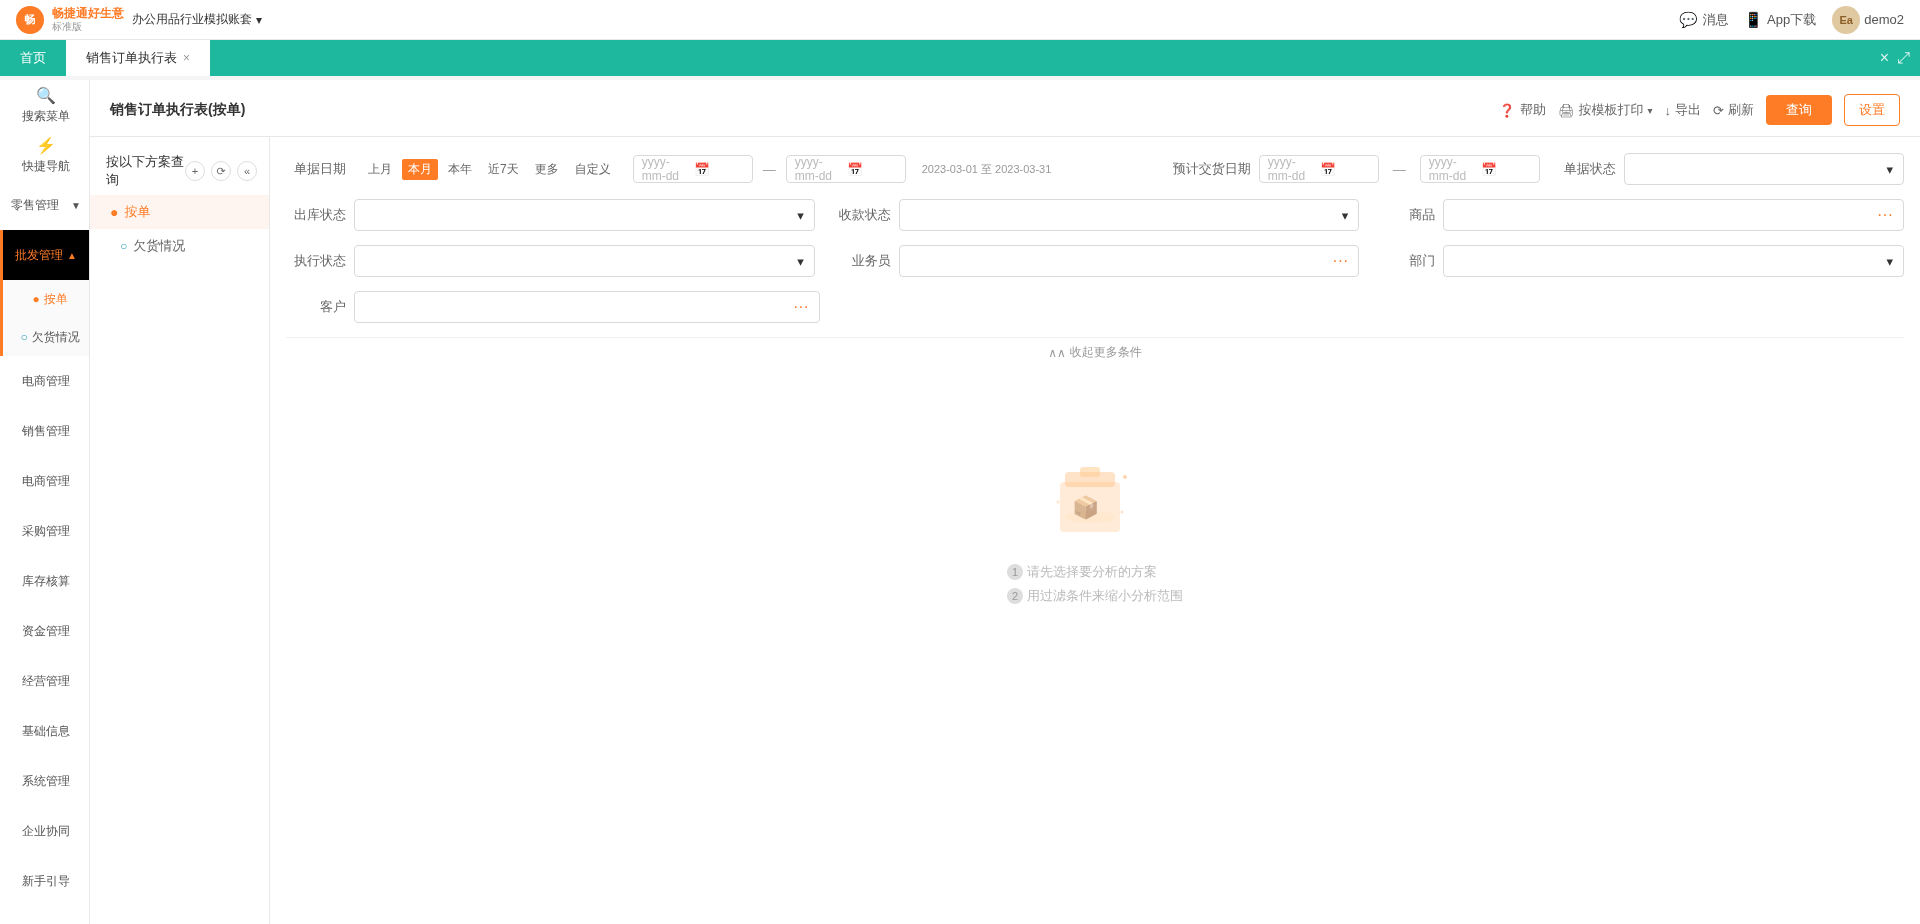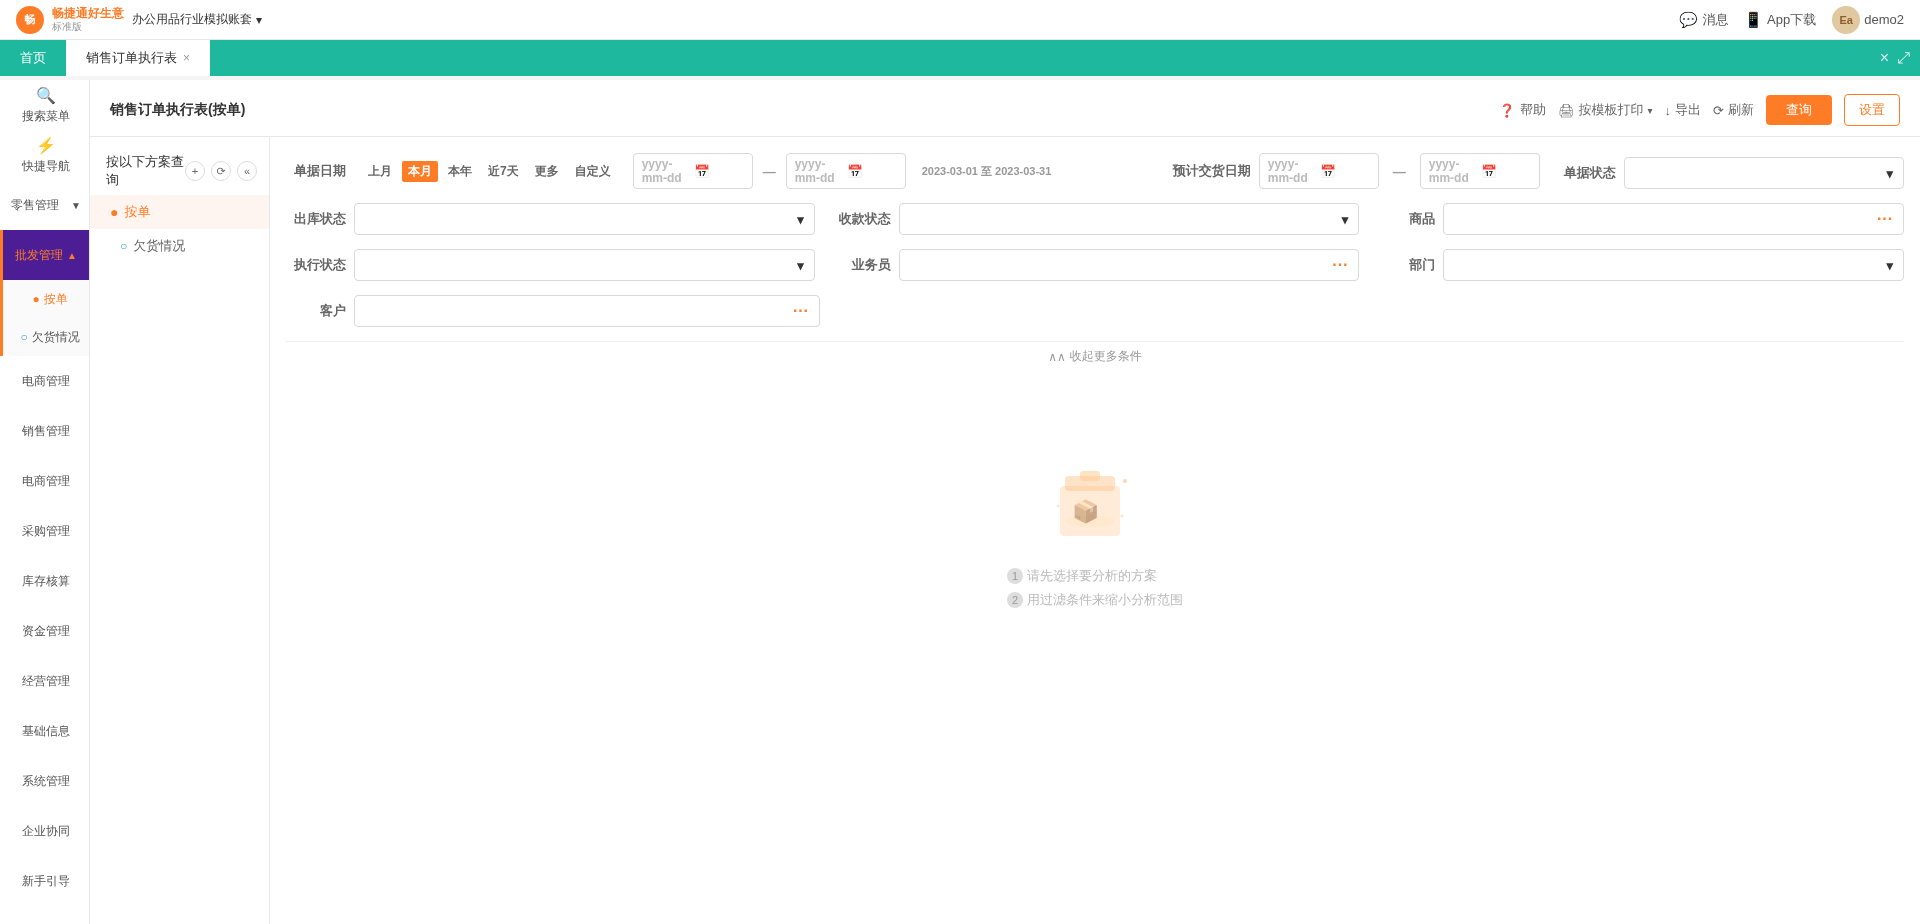--- a/index.html
+++ b/index.html
@@ -108,21 +108,21 @@
     .sidebar-item {
       display: flex; flex-direction: column; align-items: center; justify-content: center;
       height: 50px;
       cursor: pointer;
       color: #555;
       font-size: 12px;
       gap: 3px;
       border-left: 3px solid transparent;
       transition: all 0.2s;
     }
-    .sidebar-item.active { color: #ff7c27; border-left-color: #ff7c27; background: #4c1d95; }
+    .sidebar-item.active { color: #ff7c27; border-left-color: #ff7c27; background: #000000; }
     .sidebar-item .s-icon { font-size: 16px; }
 
     
     .sidebar-sub {
       background: #fafafa;
       border-left: 3px solid #ff7c27;
     }
     .sidebar-sub-item {
       display: flex; align-items: center; justify-content: center;
       height: 38px;
@@ -236,24 +236,23 @@
       overflow: auto;
     }
 
     
     .filter-form {
       background: #fff;
       margin-bottom: 10px;
     }
     .filter-row {
       display: flex;
-      align-items: flex-end;
+      align-items: center;
       gap: 16px;
       margin-bottom: 14px;
-      font-weight: bold;
     }
     .filter-item {
       display: flex; align-items: center; gap: 8px;
       flex: 1;
     }
     .filter-label {
       font-size: 13px; color: #666;
       white-space: nowrap;
       min-width: 60px;
       text-align: right;
@@ -280,21 +279,21 @@
       cursor: pointer;
       color: #666;
       border-radius: 2px;
     }
     .date-quick-btn.active {
       background: #ff7c27;
       color: #fff;
       border-radius: 2px;
     }
     .date-input {
-      height: 36px;
+      height: 28px;
       border: 1px solid #d9d9d9;
       border-radius: 4px;
       padding: 0 8px;
       font-size: 12px;
       display: flex; align-items: center; gap: 4px;
       cursor: pointer;
       background: #fff;
       color: #bbb;
       min-width: 120px;
     }

